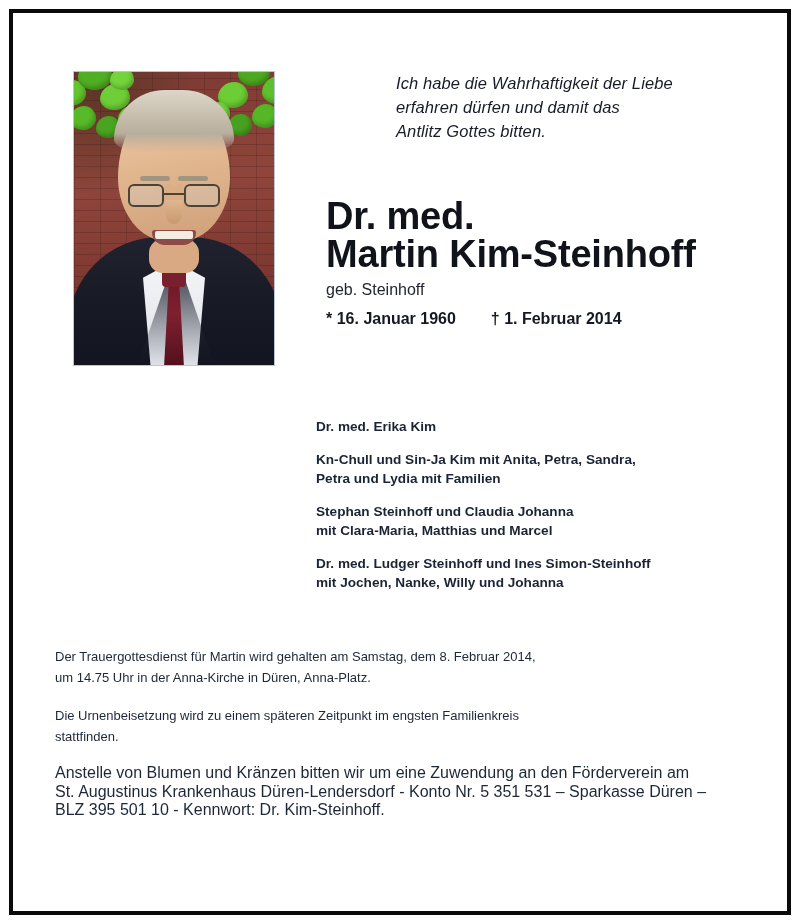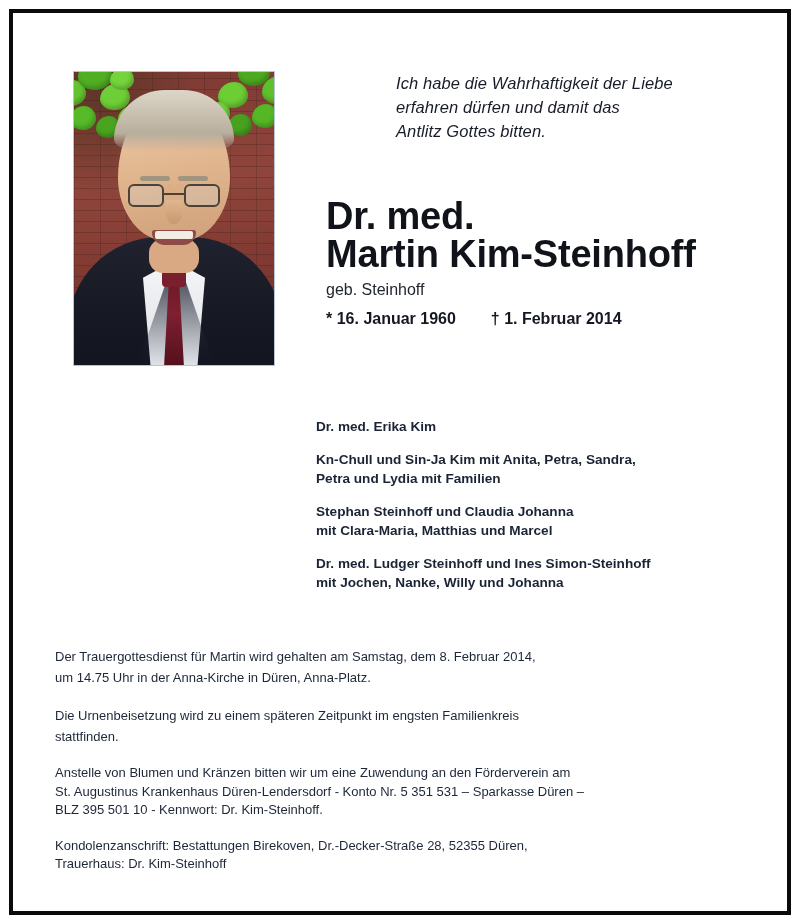--- a/index.html
+++ b/index.html
@@ -309,21 +309,21 @@
     width: 716px;
     color: #1d2738;
   }
   .para {
     font-size: 13px;
     line-height: 21px;
     margin-bottom: 17px;
   }
   .para div { white-space: nowrap; }
   .para.small {
-    font-size: 13px;
+    font-size: 16px;
     line-height: 18.5px;
   }
   .para.gap-top { margin-top: 15px; }
   .para:last-child { margin-bottom: 0; }
 </style>
 </head>
 <body>
 
 <div id="notice">
   <div class="frame">
@@ -425,20 +425,16 @@
       </div>
       <div class="para">
         <div>Die Urnenbeisetzung wird  zu einem späteren Zeitpunkt im engsten Familienkreis</div>
         <div>stattfinden.</div>
       </div>
       <div class="para small">
         <div>Anstelle von Blumen und Kränzen bitten wir um eine Zuwendung an den Förderverein am</div>
         <div>St. Augustinus Krankenhaus  Düren-Lendersdorf - Konto Nr. 5 351 531 – Sparkasse Düren –</div>
         <div>BLZ 395 501 10 - Kennwort: Dr. Kim-Steinhoff.</div>
       </div>
-      <div class="para small gap-top">
-        <div>Kondolenzanschrift: Bestattungen Birekoven, Dr.-Decker-Straße 28, 52355 Düren,</div>
-        <div>Trauerhaus: Dr. Kim-Steinhoff</div>
-      </div>
     </div>
 
   </div>
 </div>
 
 </body></html>

